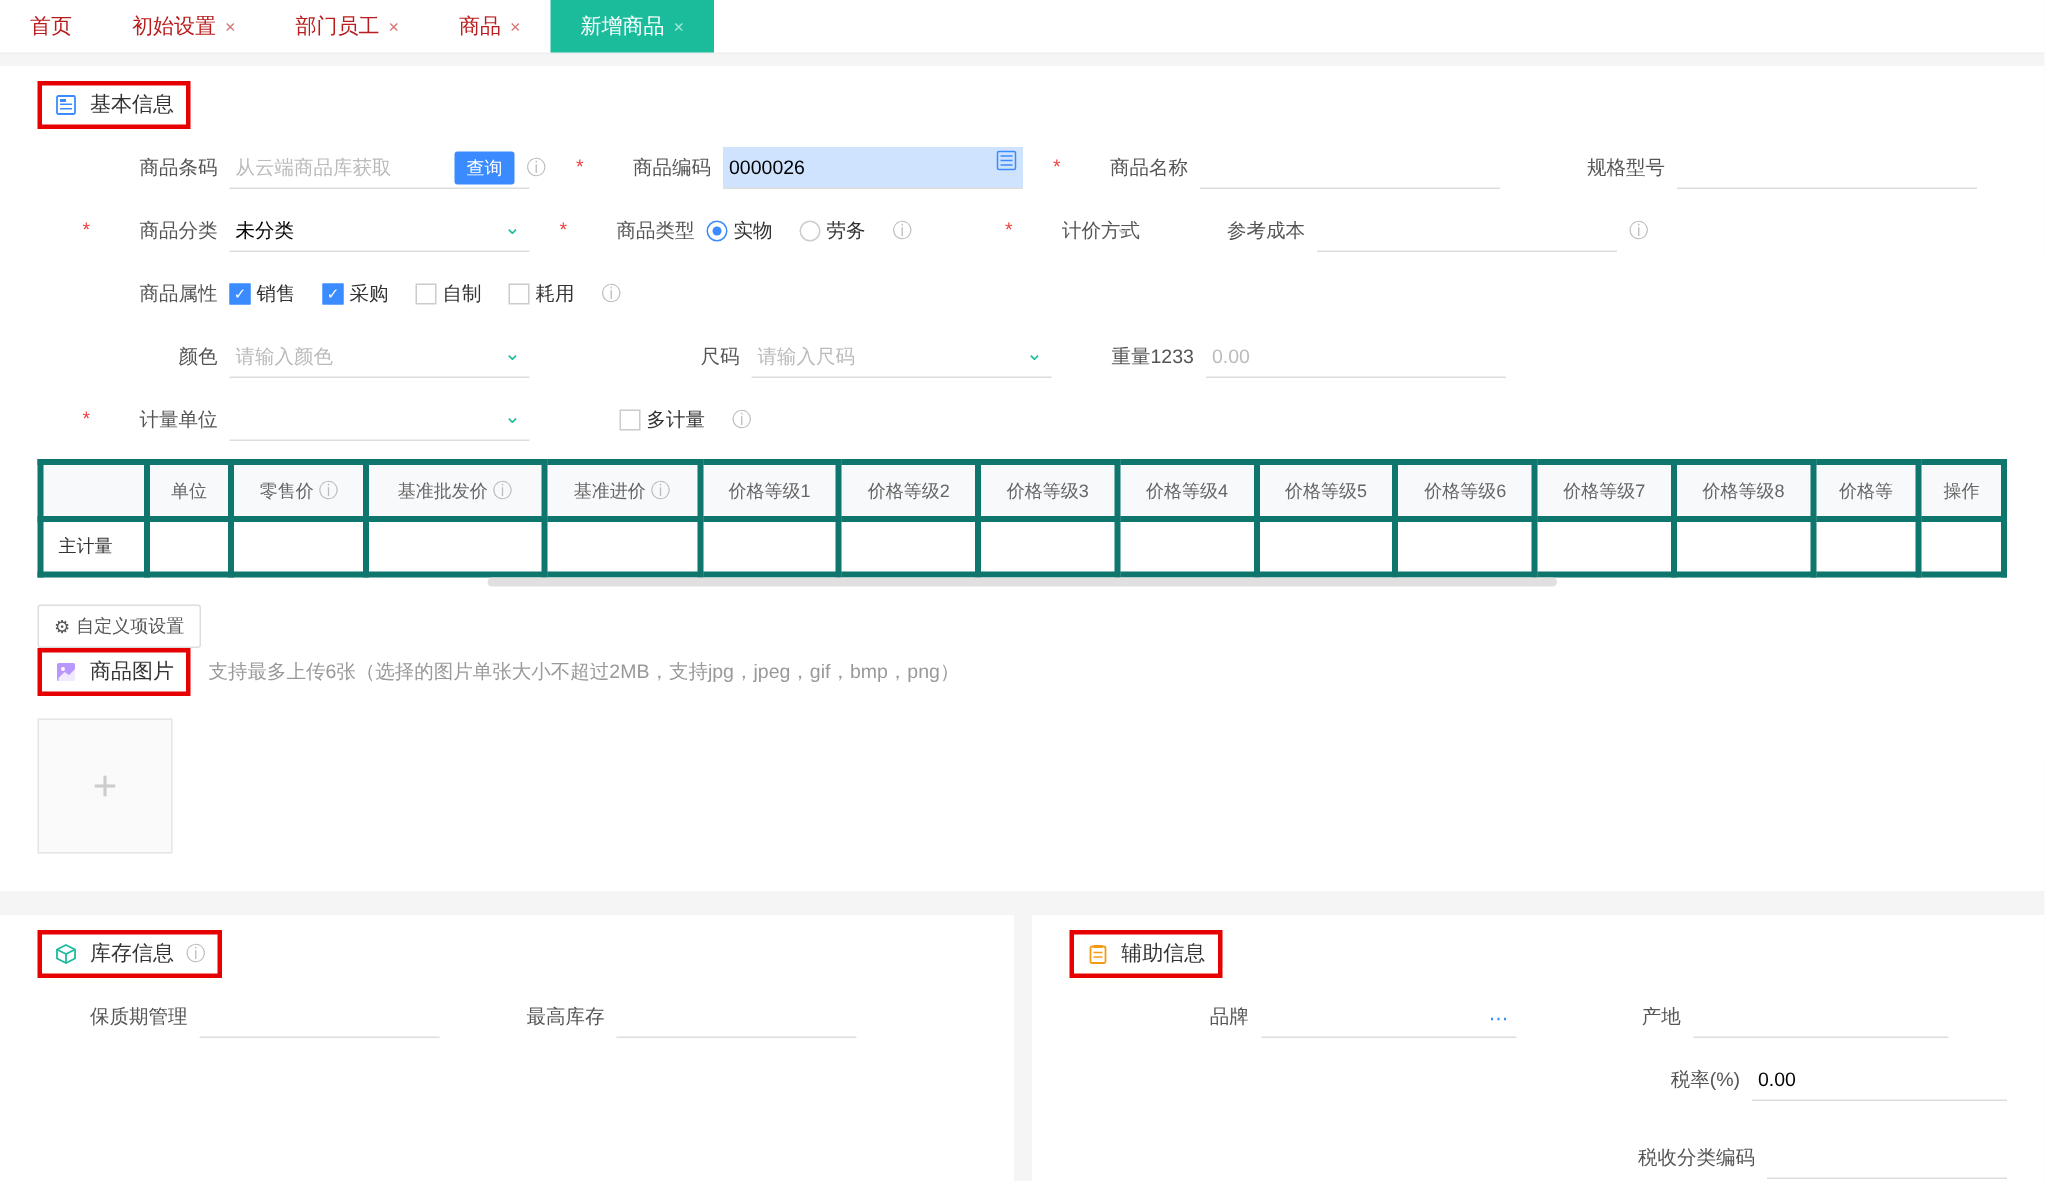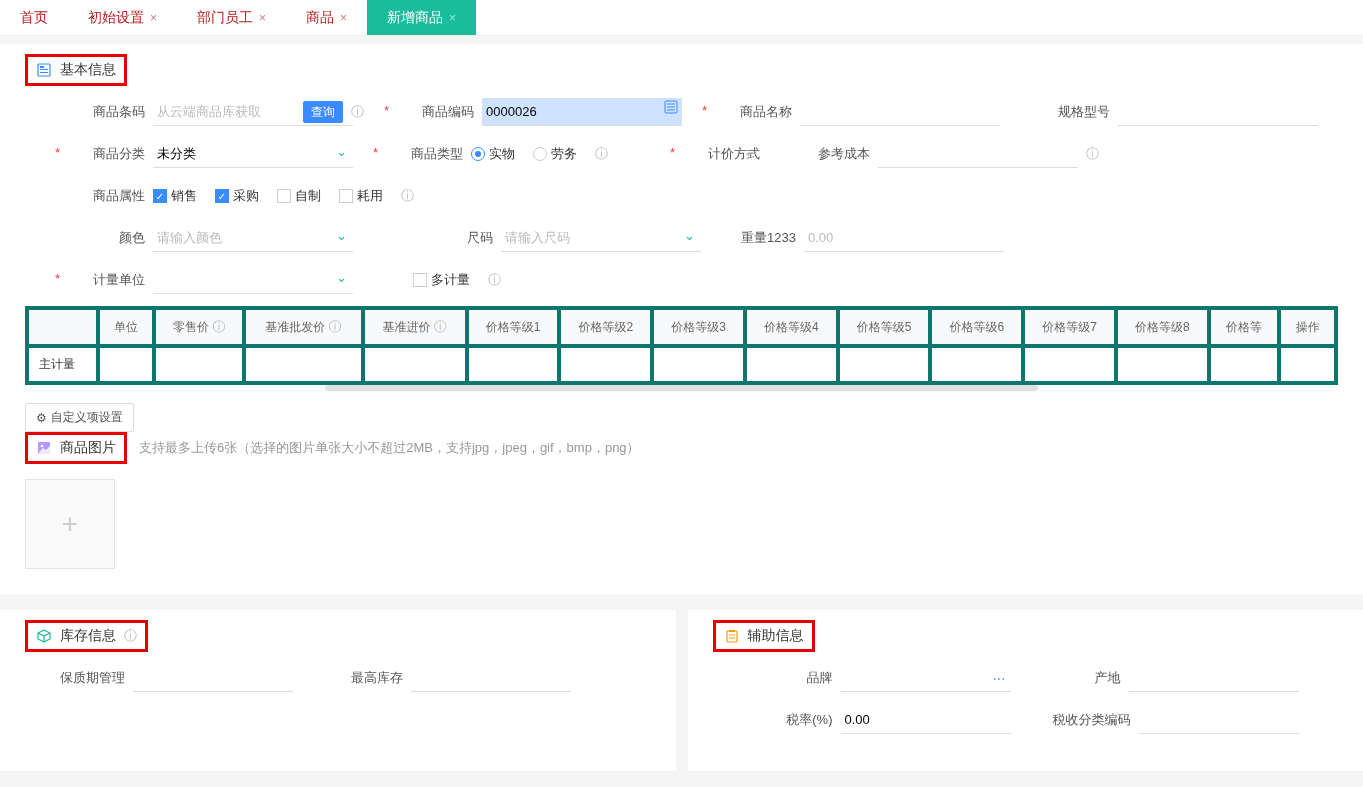--- a/index.html
+++ b/index.html
@@ -332,21 +332,21 @@
       <div class="field" style="position:relative;">
         <span class="label">品牌</span>
         <input class="input" style="width: 170px;">
         <span class="ellipsis-icon" style="position:absolute;right:4px;">⋯</span>
       </div>
       <div class="field">
         <span class="label">产地</span>
         <input class="input" style="width: 170px;">
       </div>
     </div>
-    <div class="form-row" style="margin-left:40px;">
+    <div class="form-row" style="margin-left:40px;flex-direction:column;">
       <div class="field">
         <span class="label">税率(%)</span>
         <input class="input" style="width: 170px;" value="0.00">
       </div>
       <div class="field">
         <span class="label" style="width:90px;">税收分类编码</span>
         <input class="input" style="width: 160px;">
       </div>
     </div>
   </div>

